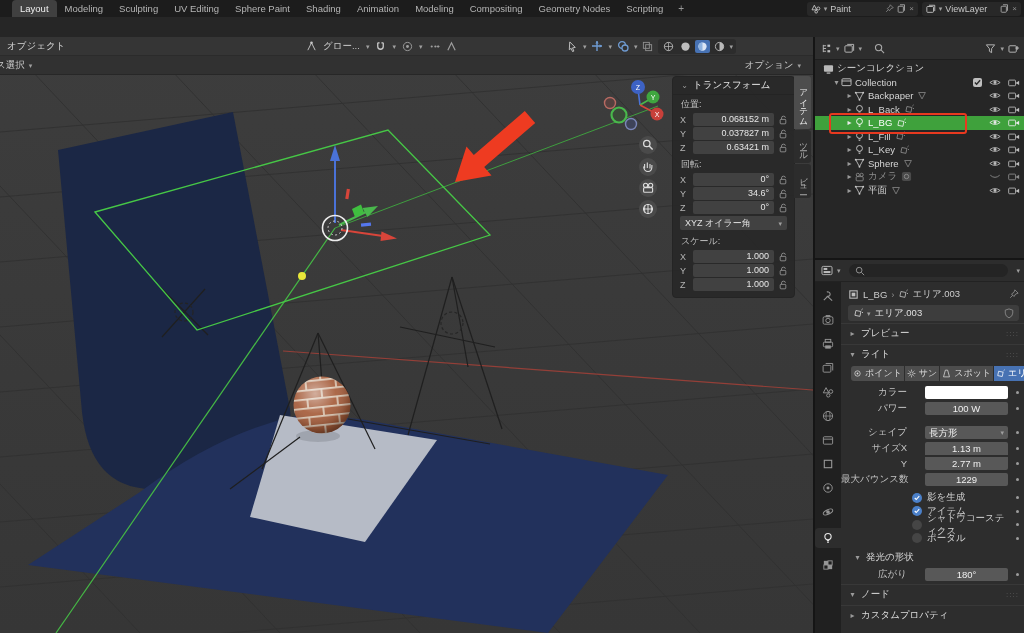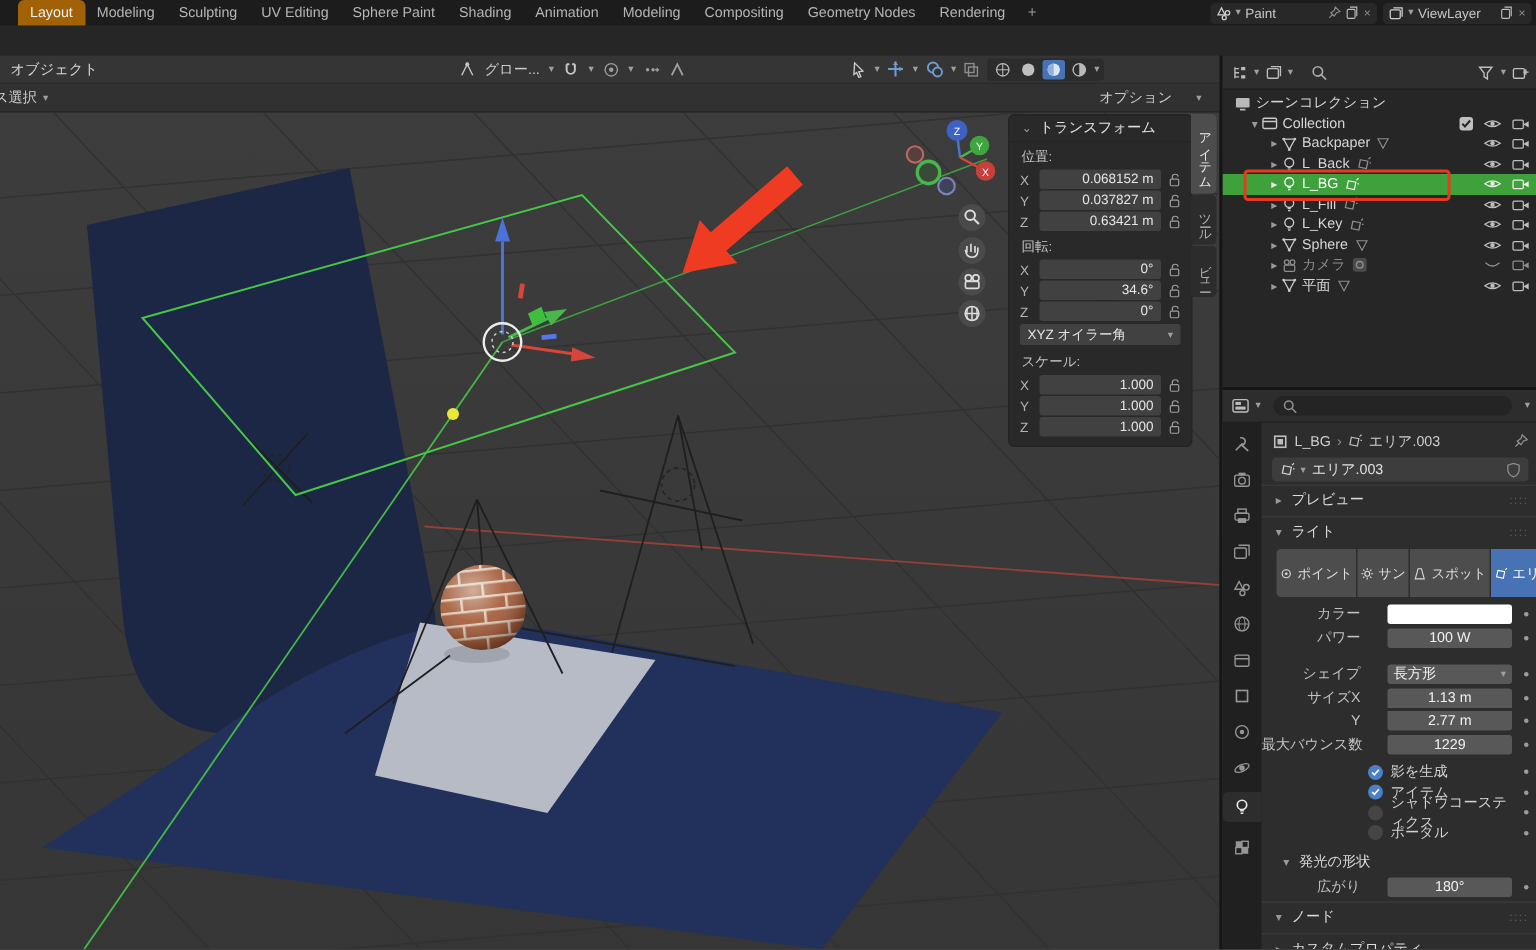--- a/index.html
+++ b/index.html
@@ -8,41 +8,41 @@
   svg{display:block}
   .i{flex:none}
 
   
   .titlebar{height:19px;background:linear-gradient(#efefef,#d9d9d9);border-bottom:1px solid #b3b3b3;display:flex;align-items:center;justify-content:center;color:#3a3a3a;font-weight:bold;font-size:11px}
 
   
   .topbar{height:17px;background:#1c1c1c;display:flex;align-items:stretch}
   .tabs{display:flex;padding-left:12px;align-items:flex-end}
   .tab{padding:2px 8px;color:#b5b5b5;font-size:9.5px;line-height:13px;cursor:default;white-space:nowrap}
-  .tab.active{background:#a16207;color:#efefef;border-radius:4px 4px 0 0}
+  .tab.active{background:#404040;color:#efefef;border-radius:4px 4px 0 0}
   .tab-plus{color:#9a9a9a;padding:0 7px;line-height:17px}
   .topbar-right{margin-left:auto;display:flex;gap:4px;align-items:center;padding-right:3px}
   .tb-widget{display:flex;align-items:center;background:#282828;border-radius:3px;height:14px;padding:0 4px;gap:3px;color:#c6c6c6;font-size:9px}
   .tb-widget .lbl{min-width:52px}
   .dimico{color:#8f8f8f}
   .chev{font-size:7px;color:#9f9f9f;line-height:1}
 
   
   .main{position:absolute;top:37px;left:0;right:0;bottom:0;display:flex}
 
   
   .viewport{position:relative;width:813px;height:596px;flex:none;overflow:hidden}
   .vp-canvas{position:absolute;left:0;top:0;z-index:1}
   .vp-h1{position:relative;z-index:4;height:18px;background:#353535;border-bottom:1px solid #2b2b2b;display:flex;align-items:center;font-size:9.5px;color:#d6d6d6}
   .vp-h2{position:relative;z-index:4;height:18px;background:#313131;border-bottom:1px solid #272727;display:flex;align-items:center;font-size:9.5px;color:#cccccc}
   .vph-left{padding-left:7px;white-space:nowrap}
   .vph-center{position:absolute;left:306px;display:flex;align-items:center;gap:6px;color:#c9c9c9}
   .vph-right{position:absolute;right:77px;display:flex;align-items:center;gap:5px}
   .vp-h2 .tool{margin-left:-4px;display:flex;gap:4px;align-items:center}
-  .vp-h2 .opts{margin-left:auto;margin-right:12px;display:flex;gap:16px;align-items:center}
+  .vp-h2 .opts{margin-left:auto;margin-right:12px;display:flex;gap:4px;align-items:center}
   .shadegrp{display:flex;align-items:center;gap:2px;background:#2c2c2c;border-radius:3px;padding:1px 3px}
   .shadeit{width:15px;height:13px;display:flex;align-items:center;justify-content:center;border-radius:2px}
   .shadeit.on{background:#4772b3}
   .bluei{color:#6f9bd1}
 
   
   .npanel{position:absolute;left:672px;top:39px;width:121px;z-index:3;background:rgba(40,40,40,0.95);border:1px solid #242424;border-radius:4px;padding-bottom:5px}
   .np-title{display:flex;align-items:center;gap:4px;height:17px;padding:0 7px;color:#e3e3e3;font-size:9.5px;border-bottom:1px solid #242424}
   .np-sec{padding:3px 8px 1px;color:#c3c3c3;font-size:9px}
   .np-row{display:flex;align-items:center;height:13px;margin:1px 7px}
@@ -88,21 +88,21 @@
   .pfield{flex:1;background:#585858;border-radius:2px;height:13px;line-height:13px;text-align:center;color:#f0f0f0}
   .pfield.drop{display:flex;align-items:center;text-align:left;padding:0 4px}
   .pfield.drop .chev{margin-left:auto}
   .grp-top{border-radius:2px 2px 0 0}.grp-bot{border-radius:0 0 2px 2px}
   .kdot{position:absolute;right:7px;top:50%;margin-top:-1.5px;width:3px;height:3px;border-radius:50%;background:#9c9c9c}
   .swatch{flex:1;background:#fff;border-radius:2px;height:13px}
   .phdr{display:flex;align-items:center;gap:4px;height:18px;padding:0 7px;color:#dcdcdc;border-top:1px solid #383838;margin-top:2px}
   .phdr .dots{margin-left:auto;color:#5e5e5e;letter-spacing:1px;font-size:8px}
   .pbread{display:flex;align-items:center;gap:4px;height:18px;padding:0 7px;color:#cdcdcd}
   .pblock{display:flex;align-items:center;gap:4px;height:16px;margin:2px 7px;background:#3d3d3d;border-radius:3px;padding:0 5px;color:#e0e0e0}
-  .seg-row{display:flex;gap:1px;margin:3px 7px 4px 10px;height:32px}
+  .seg-row{display:flex;gap:1px;margin:3px 7px 4px 10px;height:15px}
   .seg{flex:1;background:#4d4d4d;display:flex;align-items:center;justify-content:center;gap:3px;color:#dcdcdc;font-size:9px;white-space:nowrap;padding:0 2px}
   .seg:first-child{border-radius:3px 0 0 3px}.seg:last-child{border-radius:0 3px 3px 0}
   .seg.on{background:#4772b3;color:#fff}
   .cbrow{position:relative;display:flex;align-items:center;height:13.5px;padding-right:18px;margin:0}
   .cbrow .cb{margin-left:71px;width:10px;height:10px;border-radius:5px;background:#454545;flex:none;display:flex;align-items:center;justify-content:center}
   .cbrow .cb.on{background:#4b80c9}
   .cbrow .cl{margin-left:5px;color:#d2d2d2}
   .subhdr{display:flex;align-items:center;gap:4px;height:17px;padding:0 0 0 12px;color:#d8d8d8;margin-top:4px}
   .usebtn{position:relative;display:flex;align-items:center;justify-content:center;height:17px;margin:2px 10px 0;background:#4a4a4a;border-radius:3px;color:#e4e4e4}
   .usebtn .bicon{position:absolute;left:6px;color:#bdbdbd}
@@ -118,21 +118,21 @@
       <span class="tab active">Layout</span>
       <span class="tab">Modeling</span>
       <span class="tab">Sculpting</span>
       <span class="tab">UV Editing</span>
       <span class="tab">Sphere Paint</span>
       <span class="tab">Shading</span>
       <span class="tab">Animation</span>
       <span class="tab">Modeling</span>
       <span class="tab">Compositing</span>
       <span class="tab">Geometry Nodes</span>
-      <span class="tab">Rendering</span>
+      <span class="tab">Scripting</span>
       <span class="tab-plus">+</span>
     </div>
     <div class="topbar-right">
       <div class="tb-widget">
         <svg class="i" width="10" height="10" viewBox="0 0 12 12">
             <path d="M4 1.5 L6.8 7 H1.2 Z" fill="none" stroke="#cfcfcf"></path>
             <circle cx="8.8" cy="5.4" r="1.8" fill="none" stroke="#cfcfcf"></circle>
             <circle cx="6.2" cy="9.3" r="1.6" fill="none" stroke="#cfcfcf"></circle>
           </svg>
         <span class="chev">▾</span>

